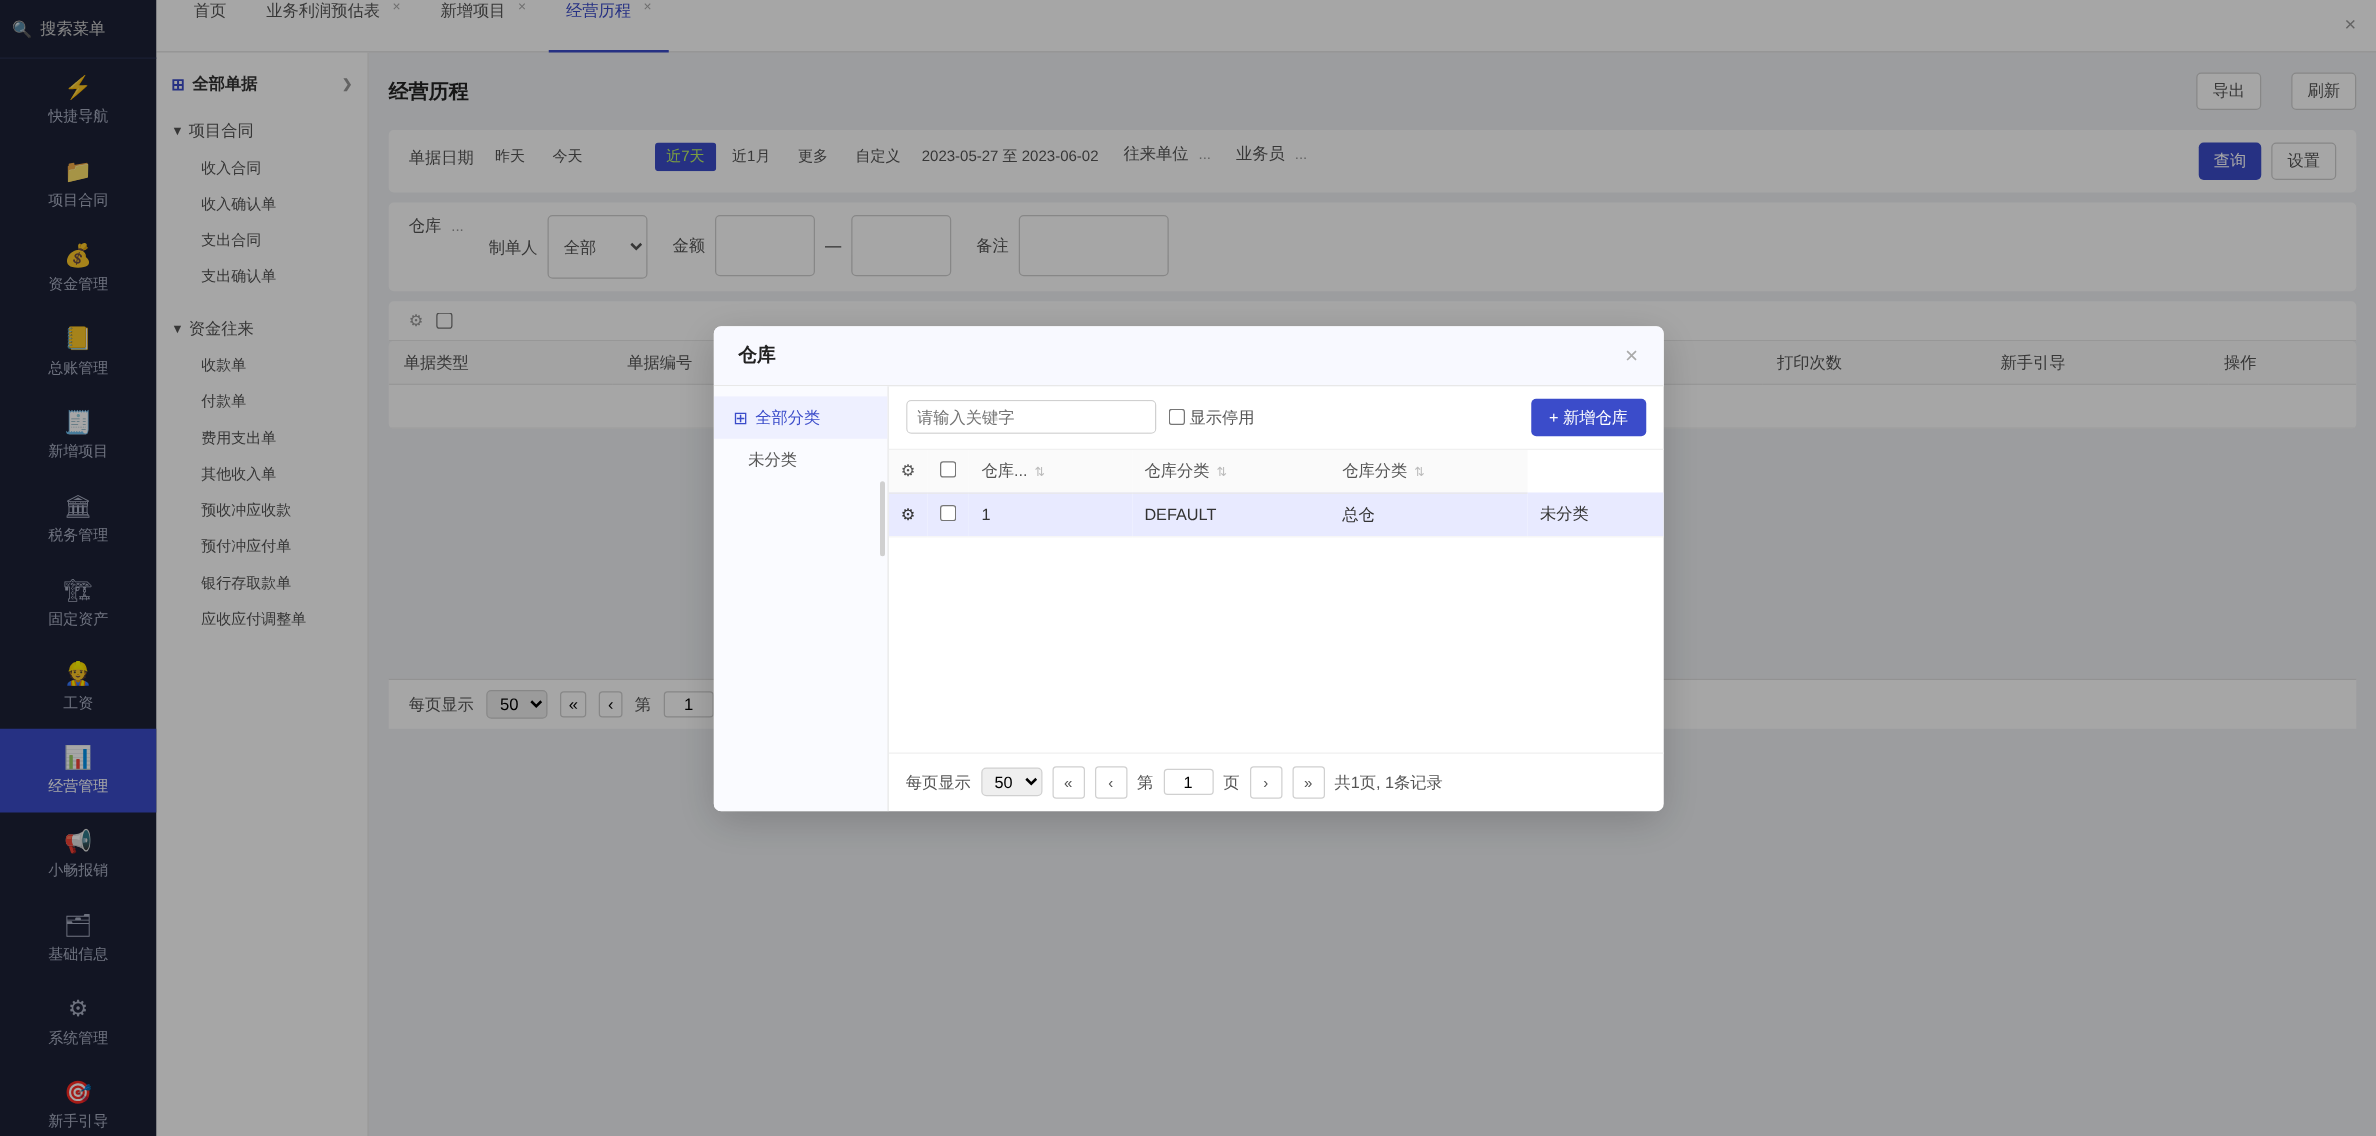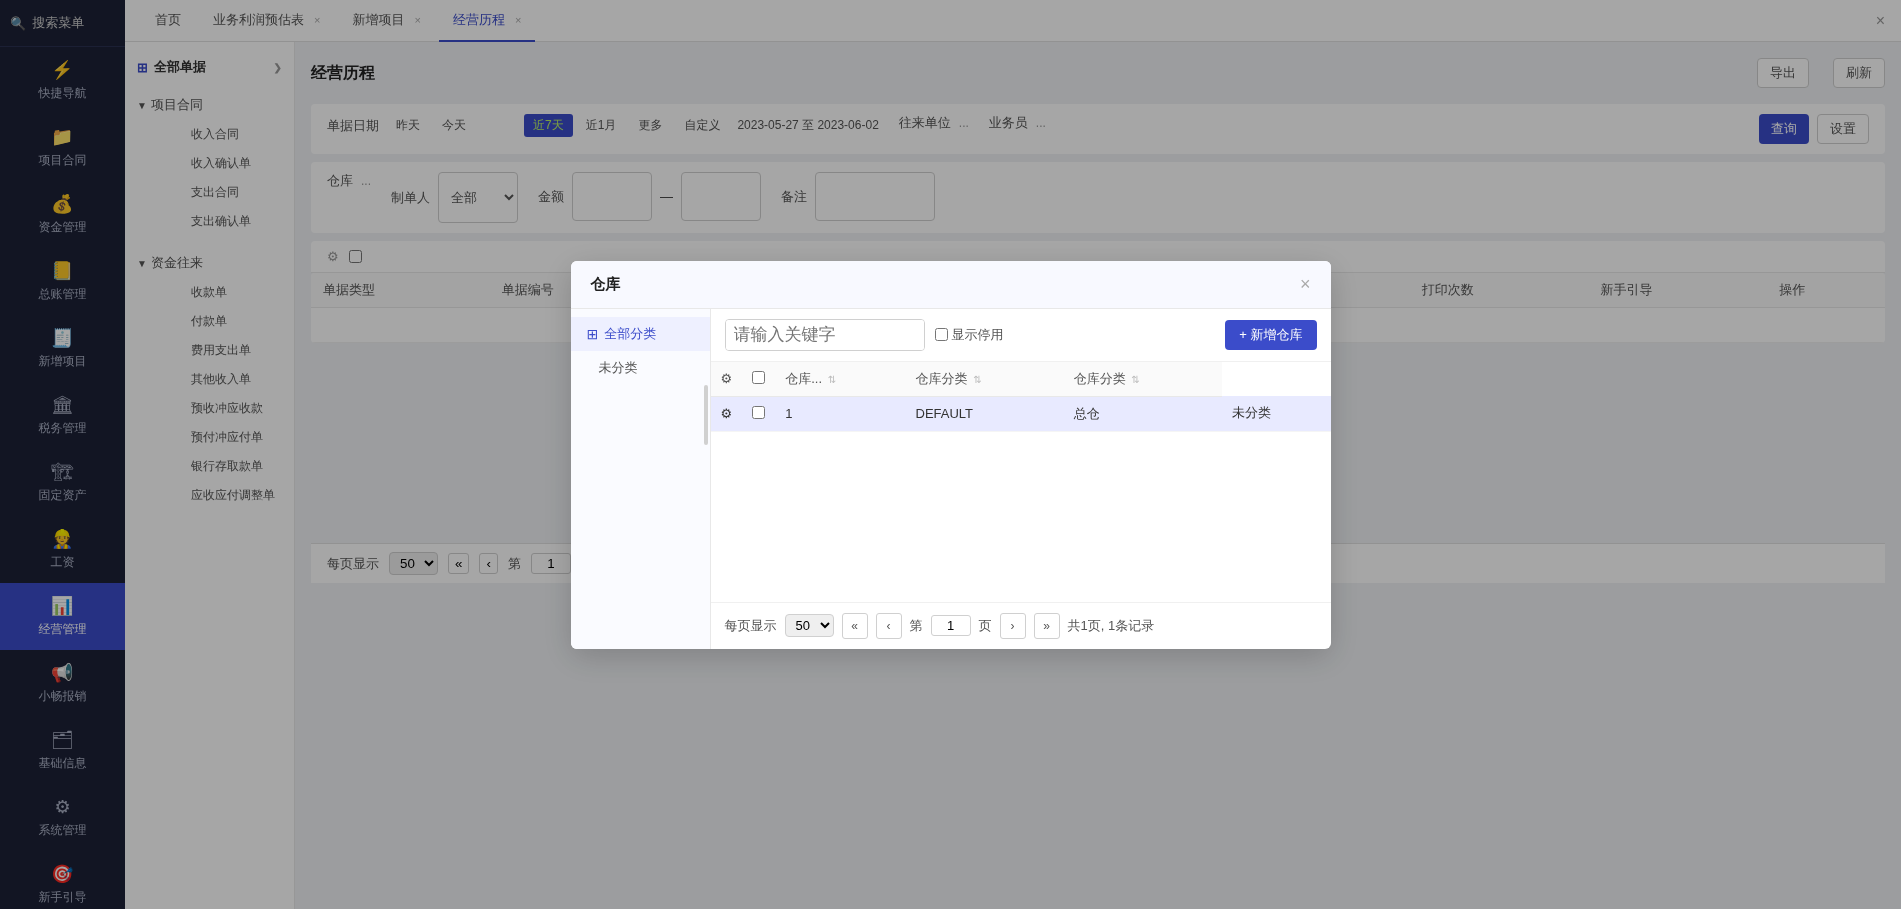--- a/index.html
+++ b/index.html
@@ -26,21 +26,21 @@
     .main-area {
       margin-left: 125px; height: 909px; display: flex; flex-direction: column; background: #f0f2f5;
     }
 
     
     .tab-bar {
       background: #fff; display: flex; align-items: center; padding: 0 16px;
       border-bottom: 1px solid #e0e0e0; height: 42px; gap: 4px;
     }
     .tab {
-      padding: 0 14px; height: 42px; display: flex; align-items: center; gap: 6px;
+      padding: 0 14px; height: 42px; display: flex; align-items: flex-start; gap: 6px;
       font-size: 13px; cursor: pointer; color: #555; border-bottom: 2px solid transparent;
       white-space: nowrap;
     }
     .tab.active { color: #3b4cca; border-bottom: 2px solid #3b4cca; }
     .tab-close { color: #aaa; font-size: 11px; margin-left: 4px; }
     .tab-bar-right { margin-left: auto; display: flex; gap: 10px; align-items: center; color: #999; }
 
     
     .content {
       flex: 1; display: flex; overflow: hidden;
@@ -56,21 +56,21 @@
       font-size: 13px; font-weight: bold; color: #333; cursor: pointer;
     }
     .left-nav-toggle { font-size: 10px; color: #999; cursor: pointer; margin-left: auto; }
     .left-nav-section { padding: 6px 0; }
     .left-nav-section-title {
       display: flex; align-items: center; padding: 6px 12px; font-size: 13px;
       color: #555; cursor: pointer; gap: 4px;
     }
     .left-nav-section-title .arrow { font-size: 10px; }
     .left-nav-item {
-      padding: 6px 12px 6px 24px; font-size: 12px; color: #555; cursor: pointer; margin-left: 42px;
+      padding: 6px 12px 6px 36px; font-size: 12px; color: #555; cursor: pointer;
     }
 
     
     .main-content {
       flex: 1; padding: 16px; overflow-y: auto;
     }
     .page-title { font-size: 16px; font-weight: bold; color: #222; margin-bottom: 16px; display: flex; align-items: center; justify-content: space-between; }
     .page-actions { display: flex; gap: 24px; }
     .btn-outline { padding: 5px 12px; border: 1px solid #d0d0d0; border-radius: 4px; background: #fff; color: #555; cursor: pointer; font-size: 13px; display: flex; align-items: center; gap: 4px; }
     .btn-primary { padding: 5px 12px; border-radius: 4px; background: #3b4cca; color: #fff; border: none; cursor: pointer; font-size: 13px; }
@@ -135,21 +135,21 @@
     
     .dialog-right { flex: 1; display: flex; flex-direction: column; }
     .dialog-toolbar {
       padding: 10px 14px; display: flex; align-items: center; gap: 10px; border-bottom: 1px solid #f0f0f0;
     }
     .search-box {
       display: flex; align-items: center; border: 1px solid #d0d0d0; border-radius: 4px;
       overflow: hidden; flex: 1; max-width: 200px;
     }
     .search-box input {
-      border: none; outline: none; padding: 5px 8px; font-size: 17px; flex: 1; color: #a21caf;
+      border: none; outline: none; padding: 5px 8px; font-size: 13px; flex: 1; color: #a21caf;
     }
     .search-box-btn { padding: 5px 8px; background: #fff; border: none; cursor: pointer; color: #888; }
     .checkbox-label { display: flex; align-items: center; gap: 4px; font-size: 13px; color: #555; cursor: pointer; }
     .btn-add { margin-left: auto; background: #3b4cca; color: #fff; border: none; border-radius: 4px; padding: 6px 14px; font-size: 13px; cursor: pointer; display: flex; align-items: center; gap: 4px; }
 
     
     .dialog-table-wrap { flex: 1; overflow-y: auto; }
     .dialog-table { width: 100%; border-collapse: collapse; font-size: 13px; }
     .dialog-table th {
       background: #fafafa; border-bottom: 1px solid #e8e8e8; padding: 8px 10px;

